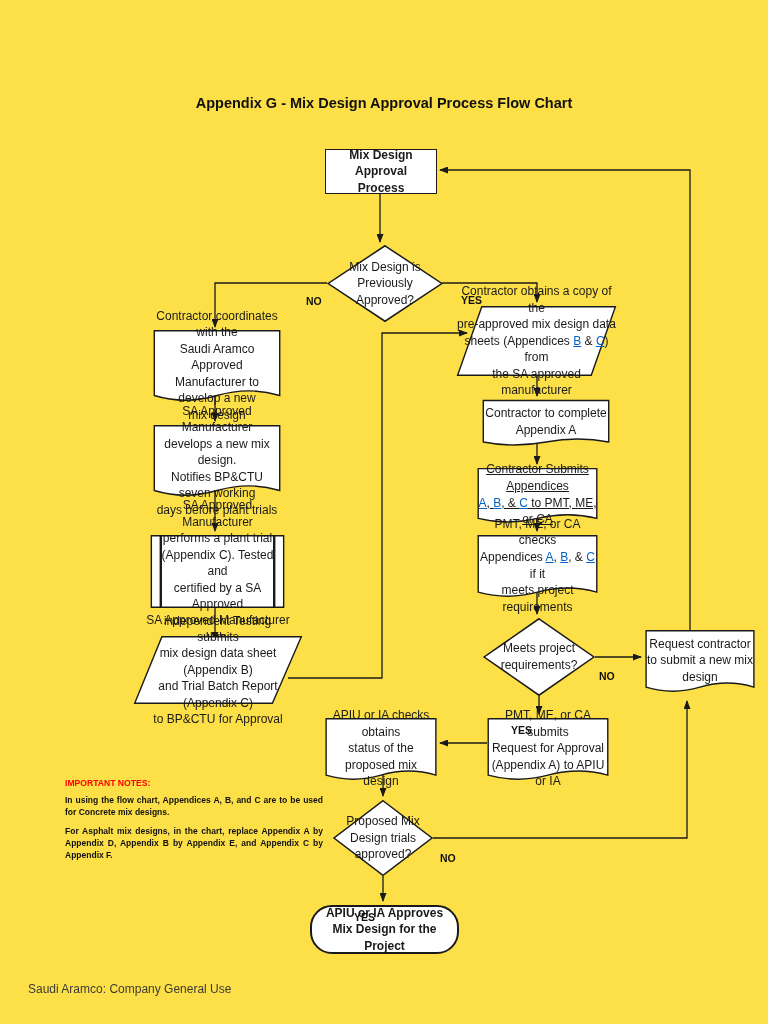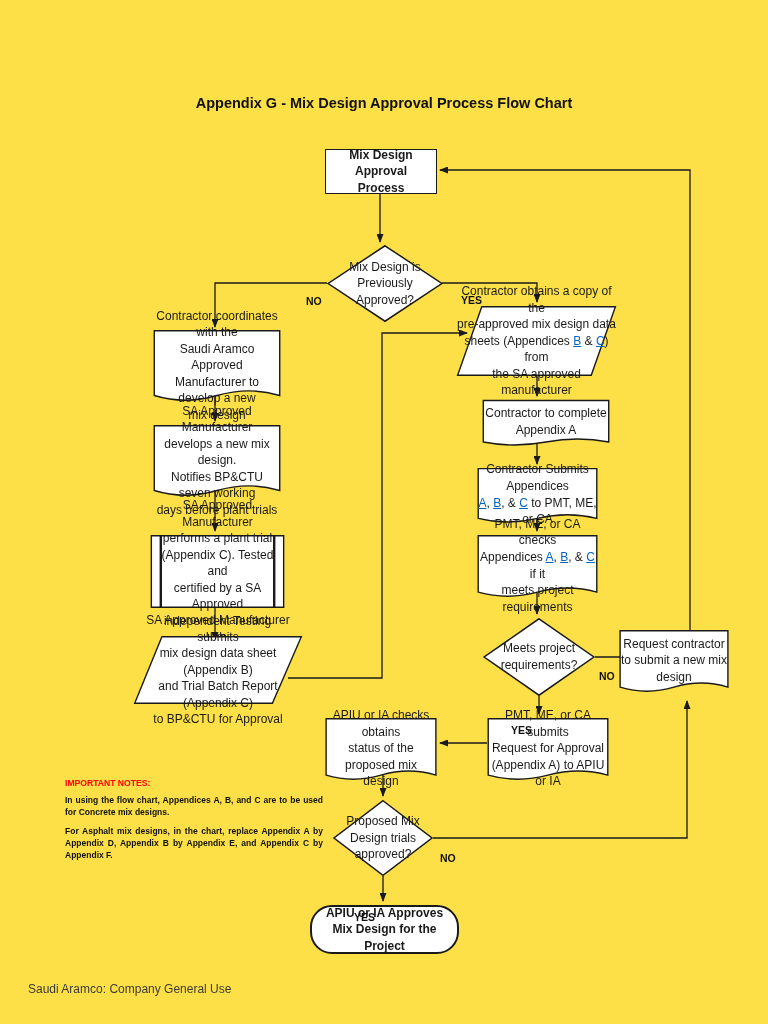--- a/index.html
+++ b/index.html
@@ -127,21 +127,21 @@
   </div>
 
   <div class="node doc" style="left:482px;top:400px;width:128px;height:50px;">
     <svg class="shape" viewBox="0 0 100 100" preserveAspectRatio="none">
       <path class="outline" d="M1,1 L99,1 L99,84 Q75,72 50,84 Q25,96 1,84 Z" stroke-width="1.4" vector-effect="non-scaling-stroke"></path>
       </svg>
     <div class="nlabel">Contractor to complete
 Appendix A</div>
   </div>
 
-  <div class="node doc" style="left:477px;top:468px;width:121px;height:60px;">
+  <div class="node doc" style="left:477px;top:468px;width:121px;height:60px;text-decoration:underline;">
     <svg class="shape" viewBox="0 0 100 100" preserveAspectRatio="none">
       <path class="outline" d="M1,1 L99,1 L99,84 Q75,72 50,84 Q25,96 1,84 Z" stroke-width="1.4" vector-effect="non-scaling-stroke"></path>
       </svg>
     <div class="nlabel"><span>Contractor Submits Appendices
 </span><span class="lnk">A</span><span>, </span><span class="lnk">B</span><span>, &amp; </span><span class="lnk">C</span><span> to PMT, ME, or CA</span></div>
   </div>
 
   <div class="node doc" style="left:477px;top:535px;width:121px;height:68px;">
     <svg class="shape" viewBox="0 0 100 100" preserveAspectRatio="none">
       <path class="outline" d="M1,1 L99,1 L99,84 Q75,72 50,84 Q25,96 1,84 Z" stroke-width="1.4" vector-effect="non-scaling-stroke"></path>
@@ -152,21 +152,21 @@
   </div>
 
   <div class="node" style="left:483px;top:618px;width:112px;height:78px;">
     <svg class="shape" viewBox="0 0 100 100" preserveAspectRatio="none">
       <polygon class="outline" points="50,1 99,50 50,99 1,50" stroke-width="1.5" vector-effect="non-scaling-stroke"></polygon>
       </svg>
     <div class="nlabel">Meets project
 requirements?</div>
   </div>
 
-  <div class="node doc" style="left:619px;top:630px;width:110px;height:68px;">
+  <div class="node doc" style="left:645px;top:630px;width:110px;height:68px;">
     <svg class="shape" viewBox="0 0 100 100" preserveAspectRatio="none">
       <path class="outline" d="M1,1 L99,1 L99,84 Q75,72 50,84 Q25,96 1,84 Z" stroke-width="1.4" vector-effect="non-scaling-stroke"></path>
       </svg>
     <div class="nlabel">Request contractor
 to submit a new mix
 design</div>
   </div>
 
   <div class="node doc" style="left:487px;top:718px;width:122px;height:68px;">
     <svg class="shape" viewBox="0 0 100 100" preserveAspectRatio="none">

